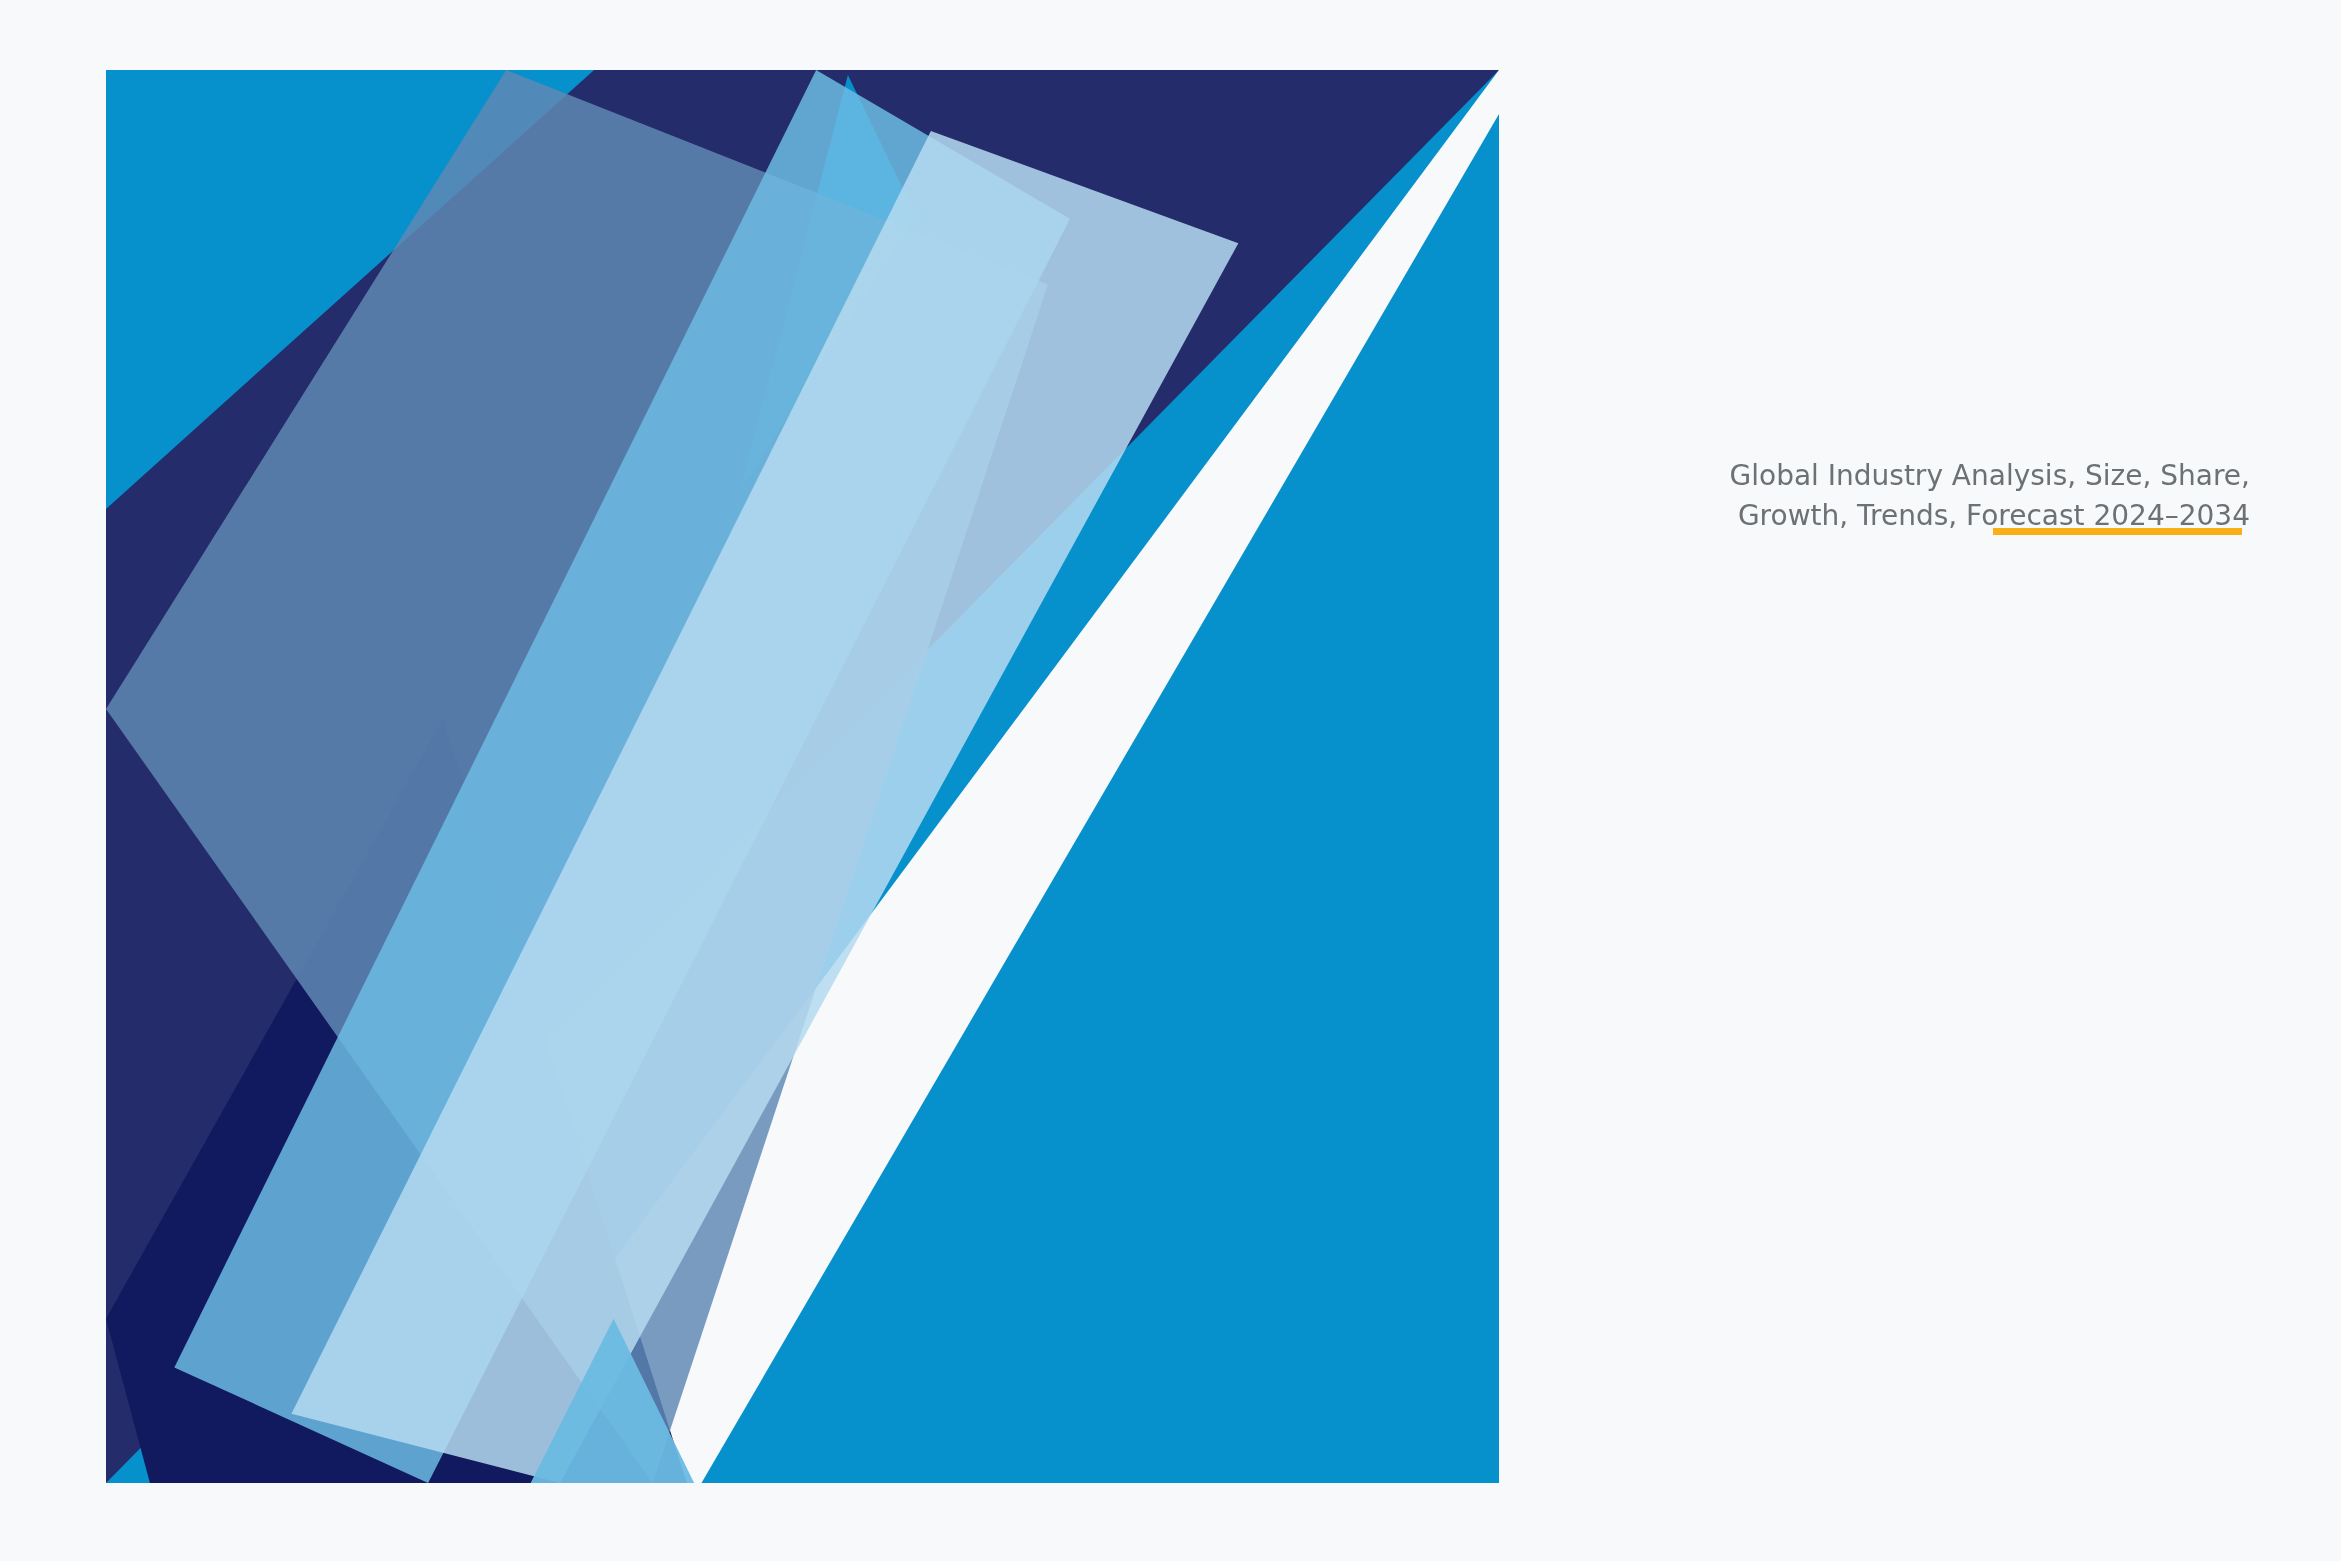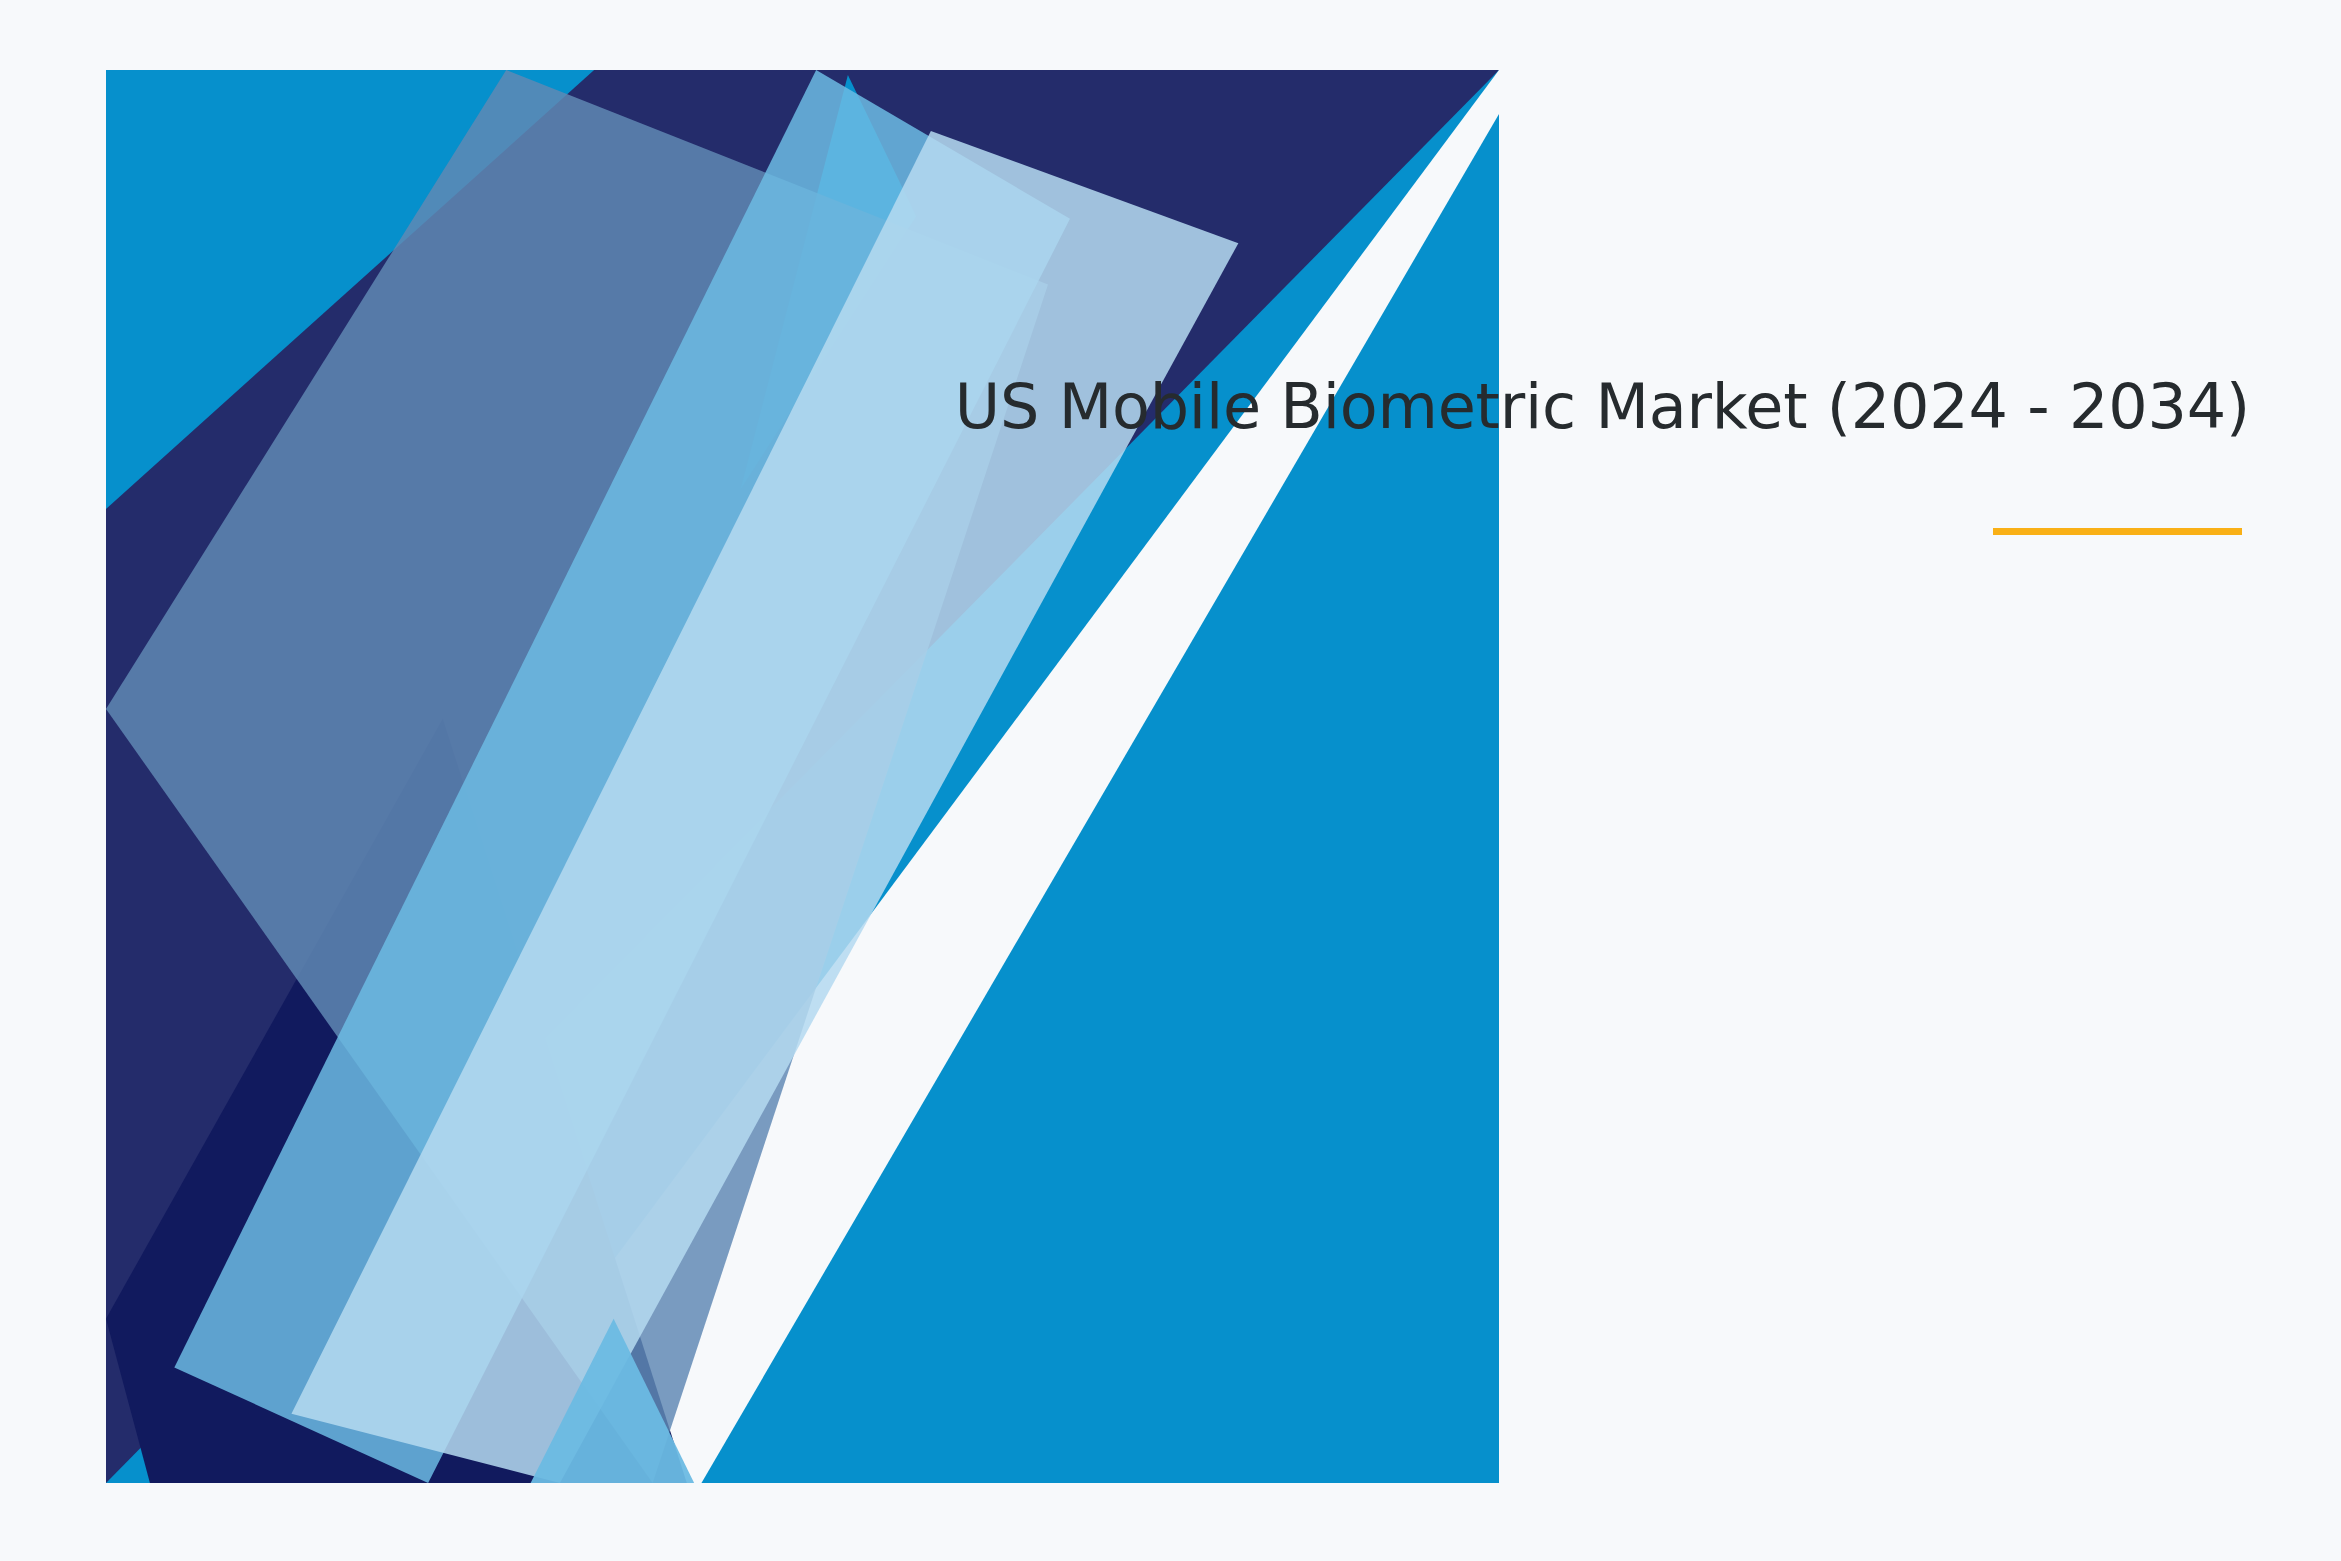--- a/index.html
+++ b/index.html
@@ -110,19 +110,17 @@
       <polygon points="1690,125 2320,355 930,2897 380,2755" fill="#b4daf0" opacity="0.86"></polygon>
 
       <polygon points="1040,2560 1205,2897 870,2897" fill="#6cbbe3" opacity="0.95"></polygon>
 
     </svg>
   </div>
 
   <div class="title-rule"></div>
 
   <div class="text-block">
-    <div class="title-wrap">
-      <h1 class="cover-title">US Mobile Biometric Market (2024 - 2034)</h1>
-    </div>
+    <p class="cover-subtitle">Global Industry Analysis, Size, Share, Growth, Trends, Forecast 2024–2034</p>
   </div>
 
 </div>
 
 
 </body></html>

